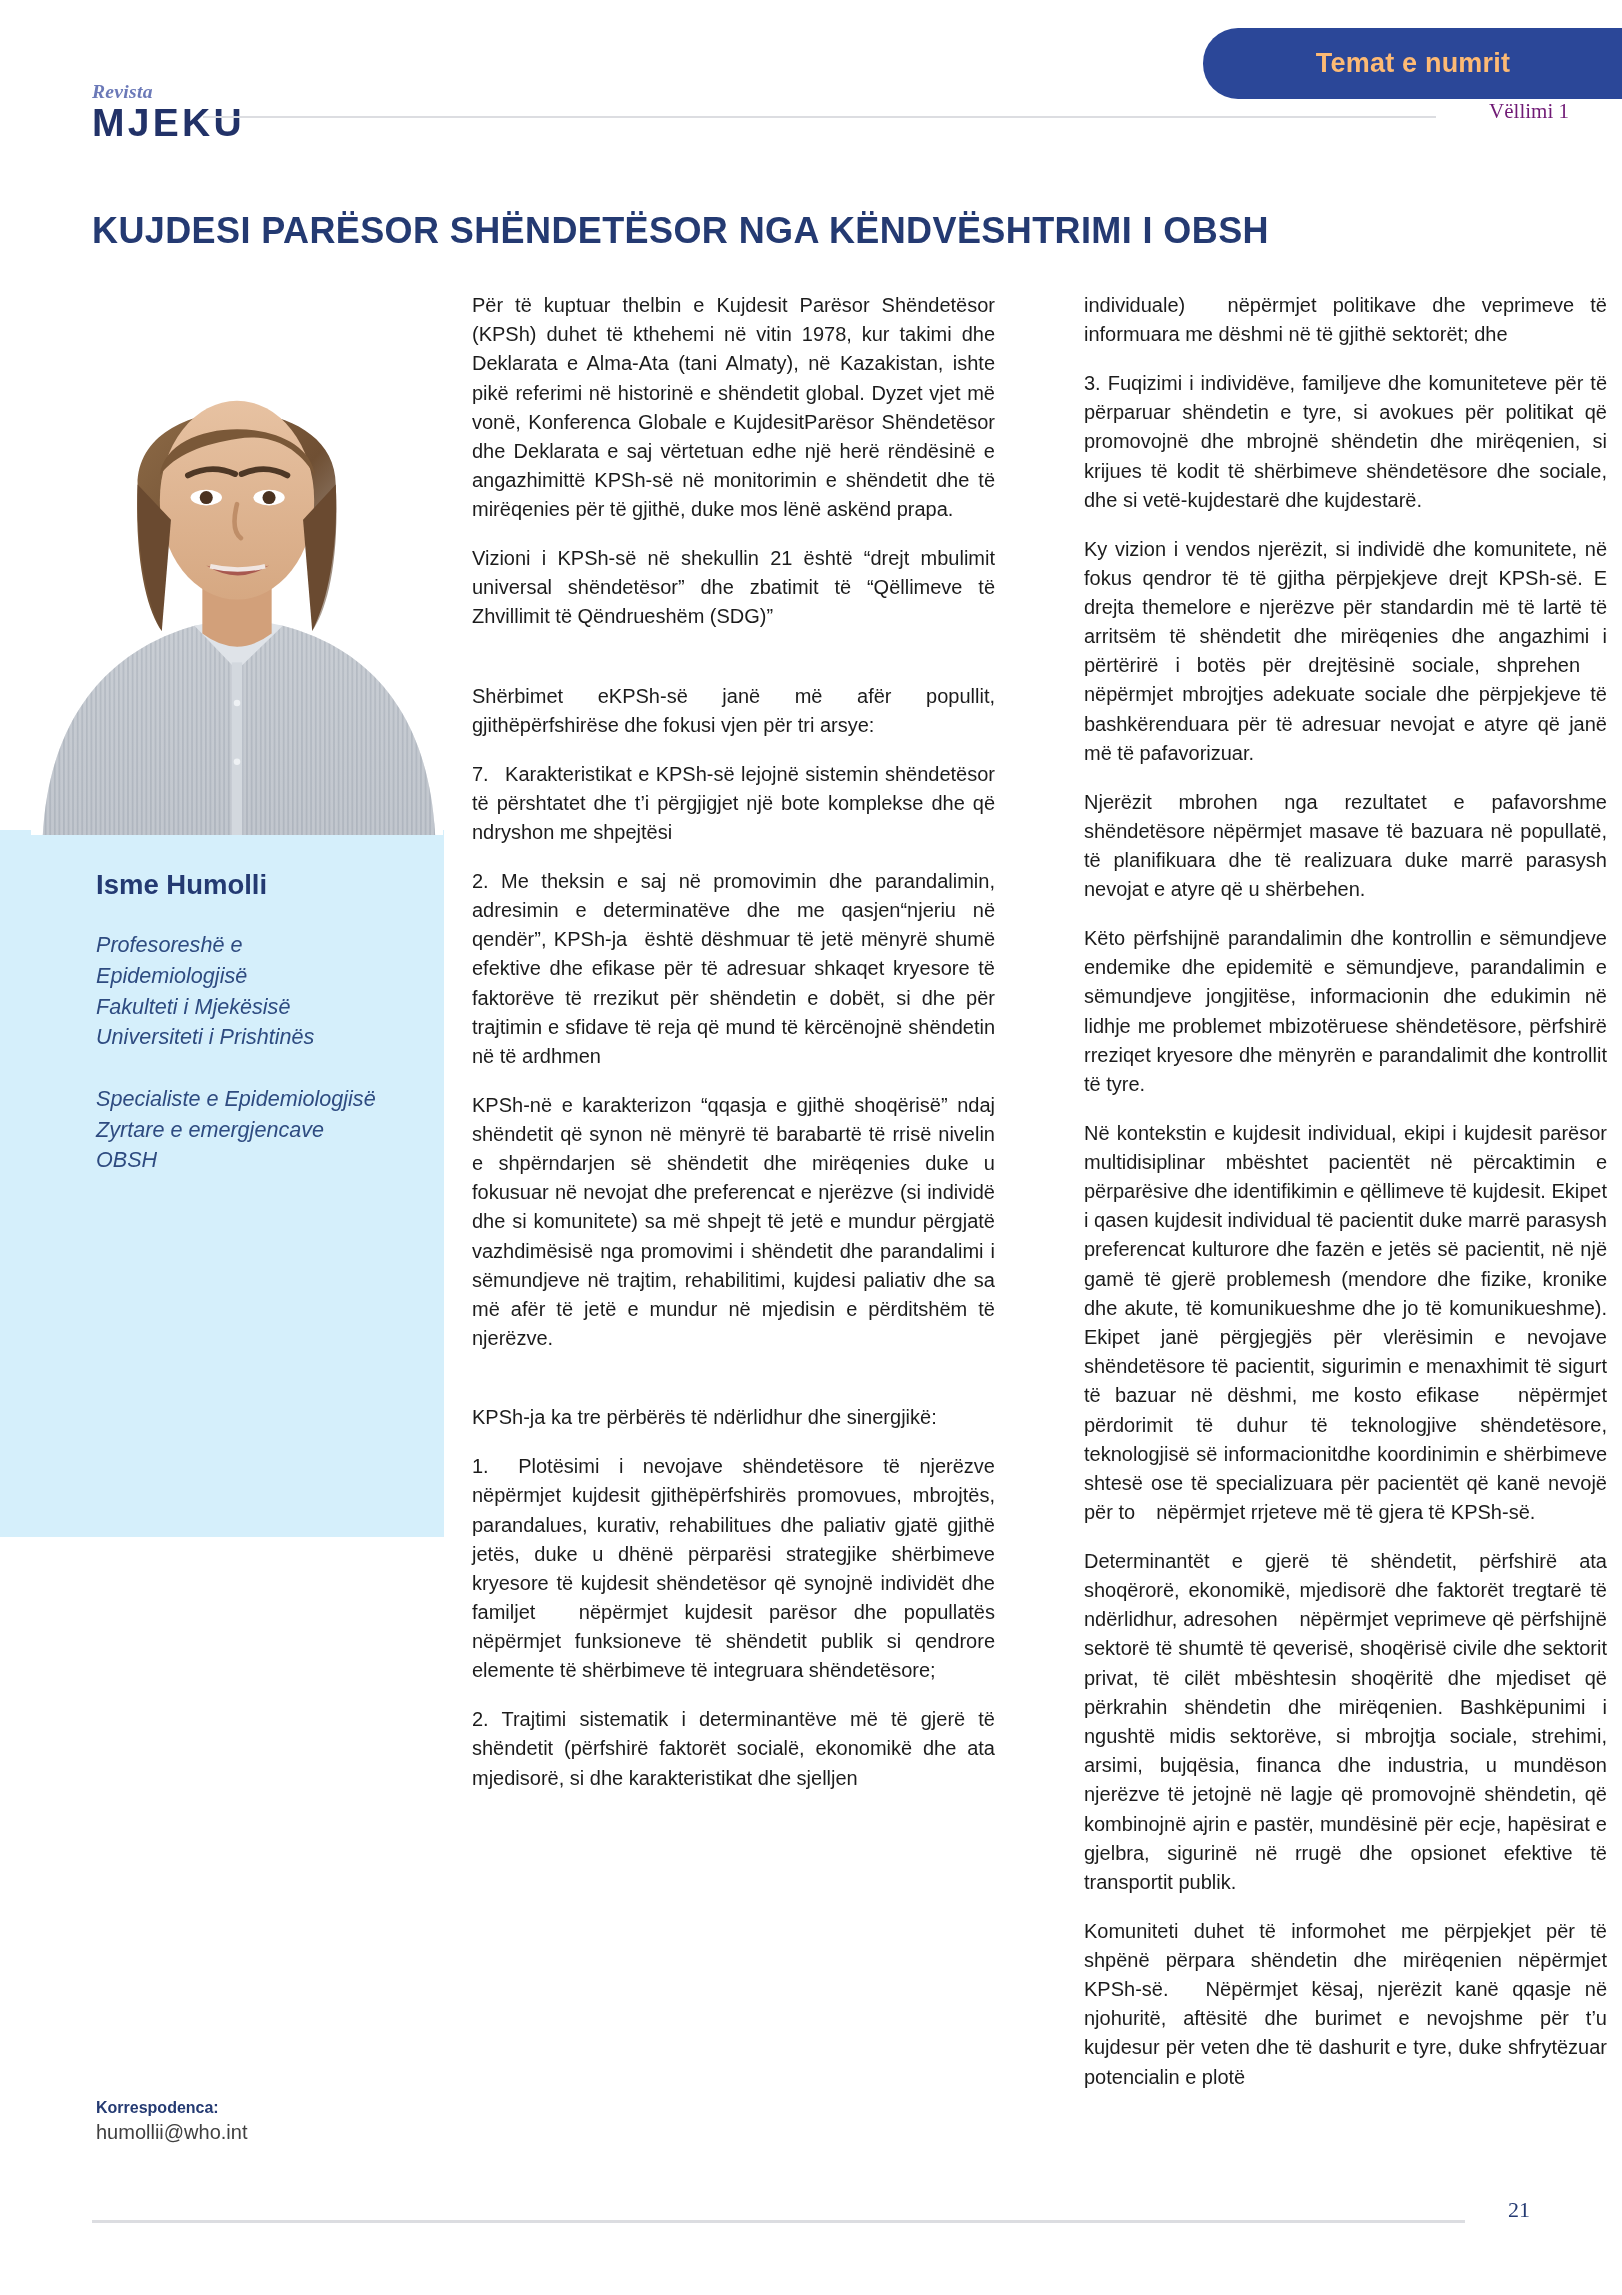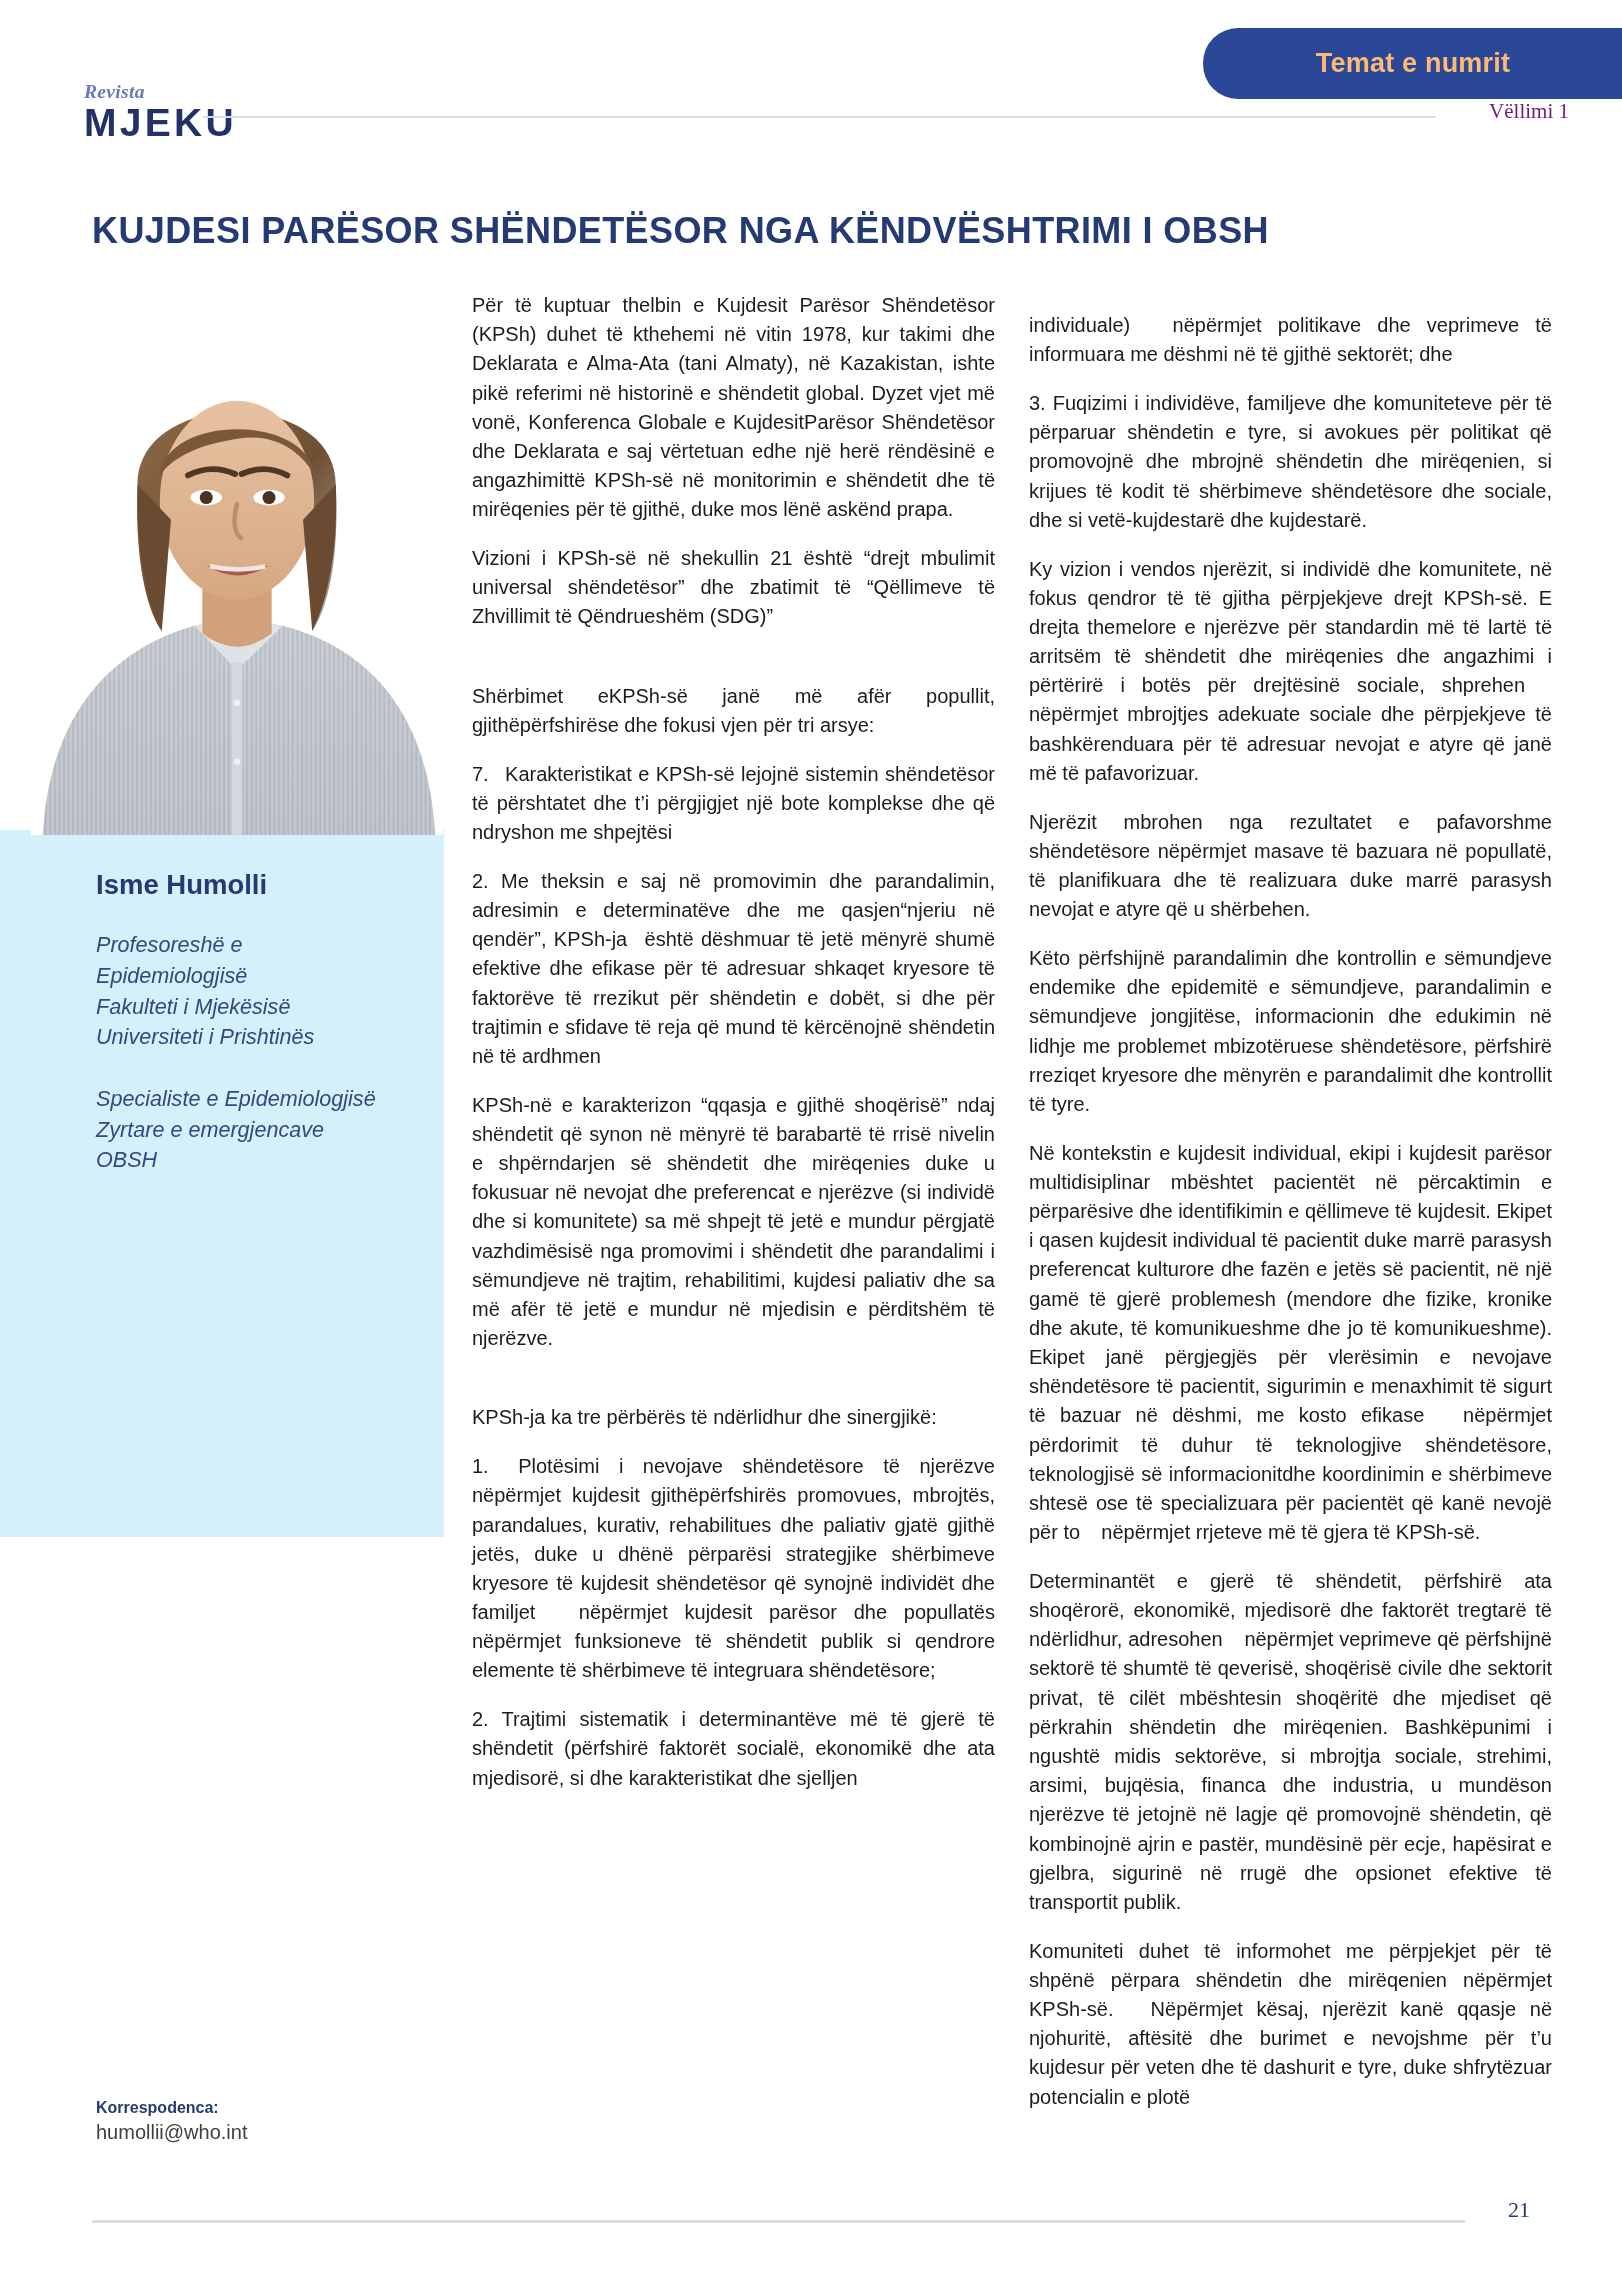--- a/index.html
+++ b/index.html
@@ -31,21 +31,21 @@
   }
   .topic-tab-label {
     color: #fdba74;
     font-size: 27px;
     font-weight: bold;
     letter-spacing: 0.2px;
   }
 
   .masthead {
     position: absolute;
-    left: 84px;
+    left: 92px;
     top: 82px;
     width: 170px;
     line-height: 1;
   }
   .masthead-script {
     display: block;
     font-family: "Liberation Serif", serif;
     font-style: italic;
     font-weight: bold;
     font-size: 19.6px;
@@ -159,21 +159,21 @@
     position: absolute;
     top: 291px;
     width: 523px;
     font-size: 20px;
     line-height: 1.46;
     color: #1C1C1C;
     text-align: justify;
     text-justify: inter-word;
   }
   .col-left  { left: 472px; }
-  .col-right { left: 1029px; margin-top: 20px; }
+  .col-right { left: 1084px; }
 
   .col p {
     margin: 0 0 19.6px 0;
   }
   .col p.gap-lg { margin-bottom: 50px; }
 
   
   .footer-rule {
     position: absolute;
     left: 92px;

